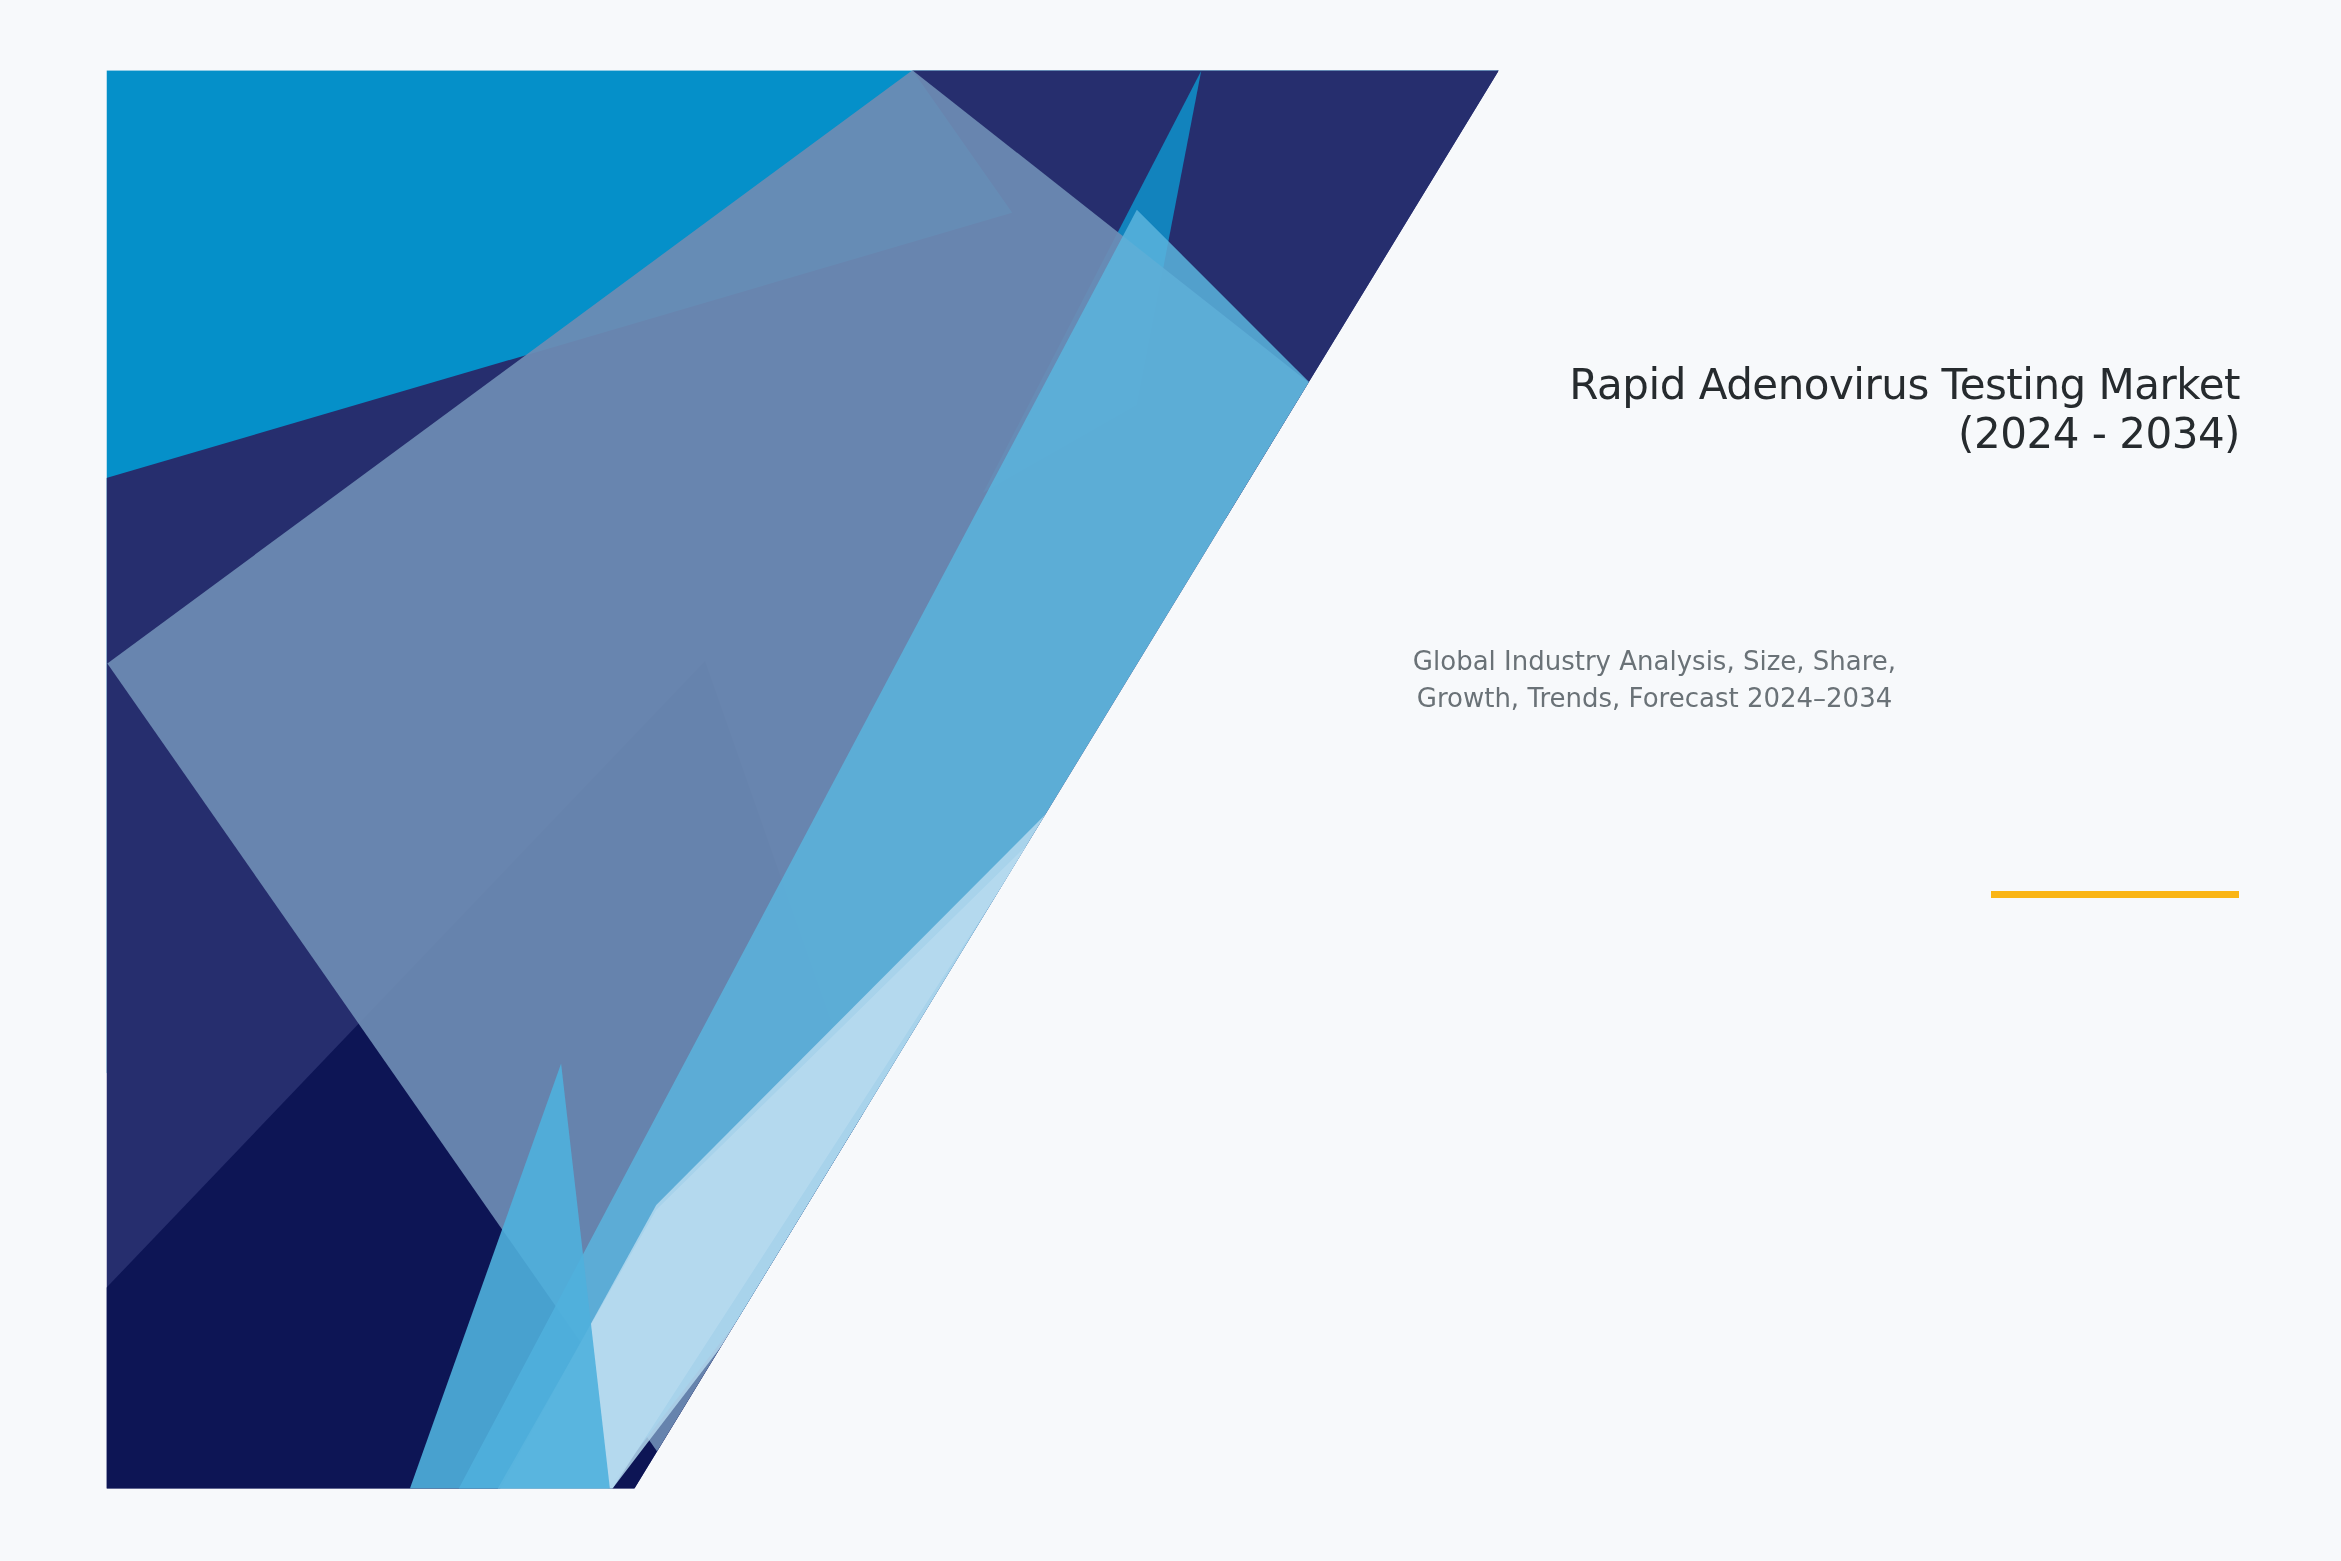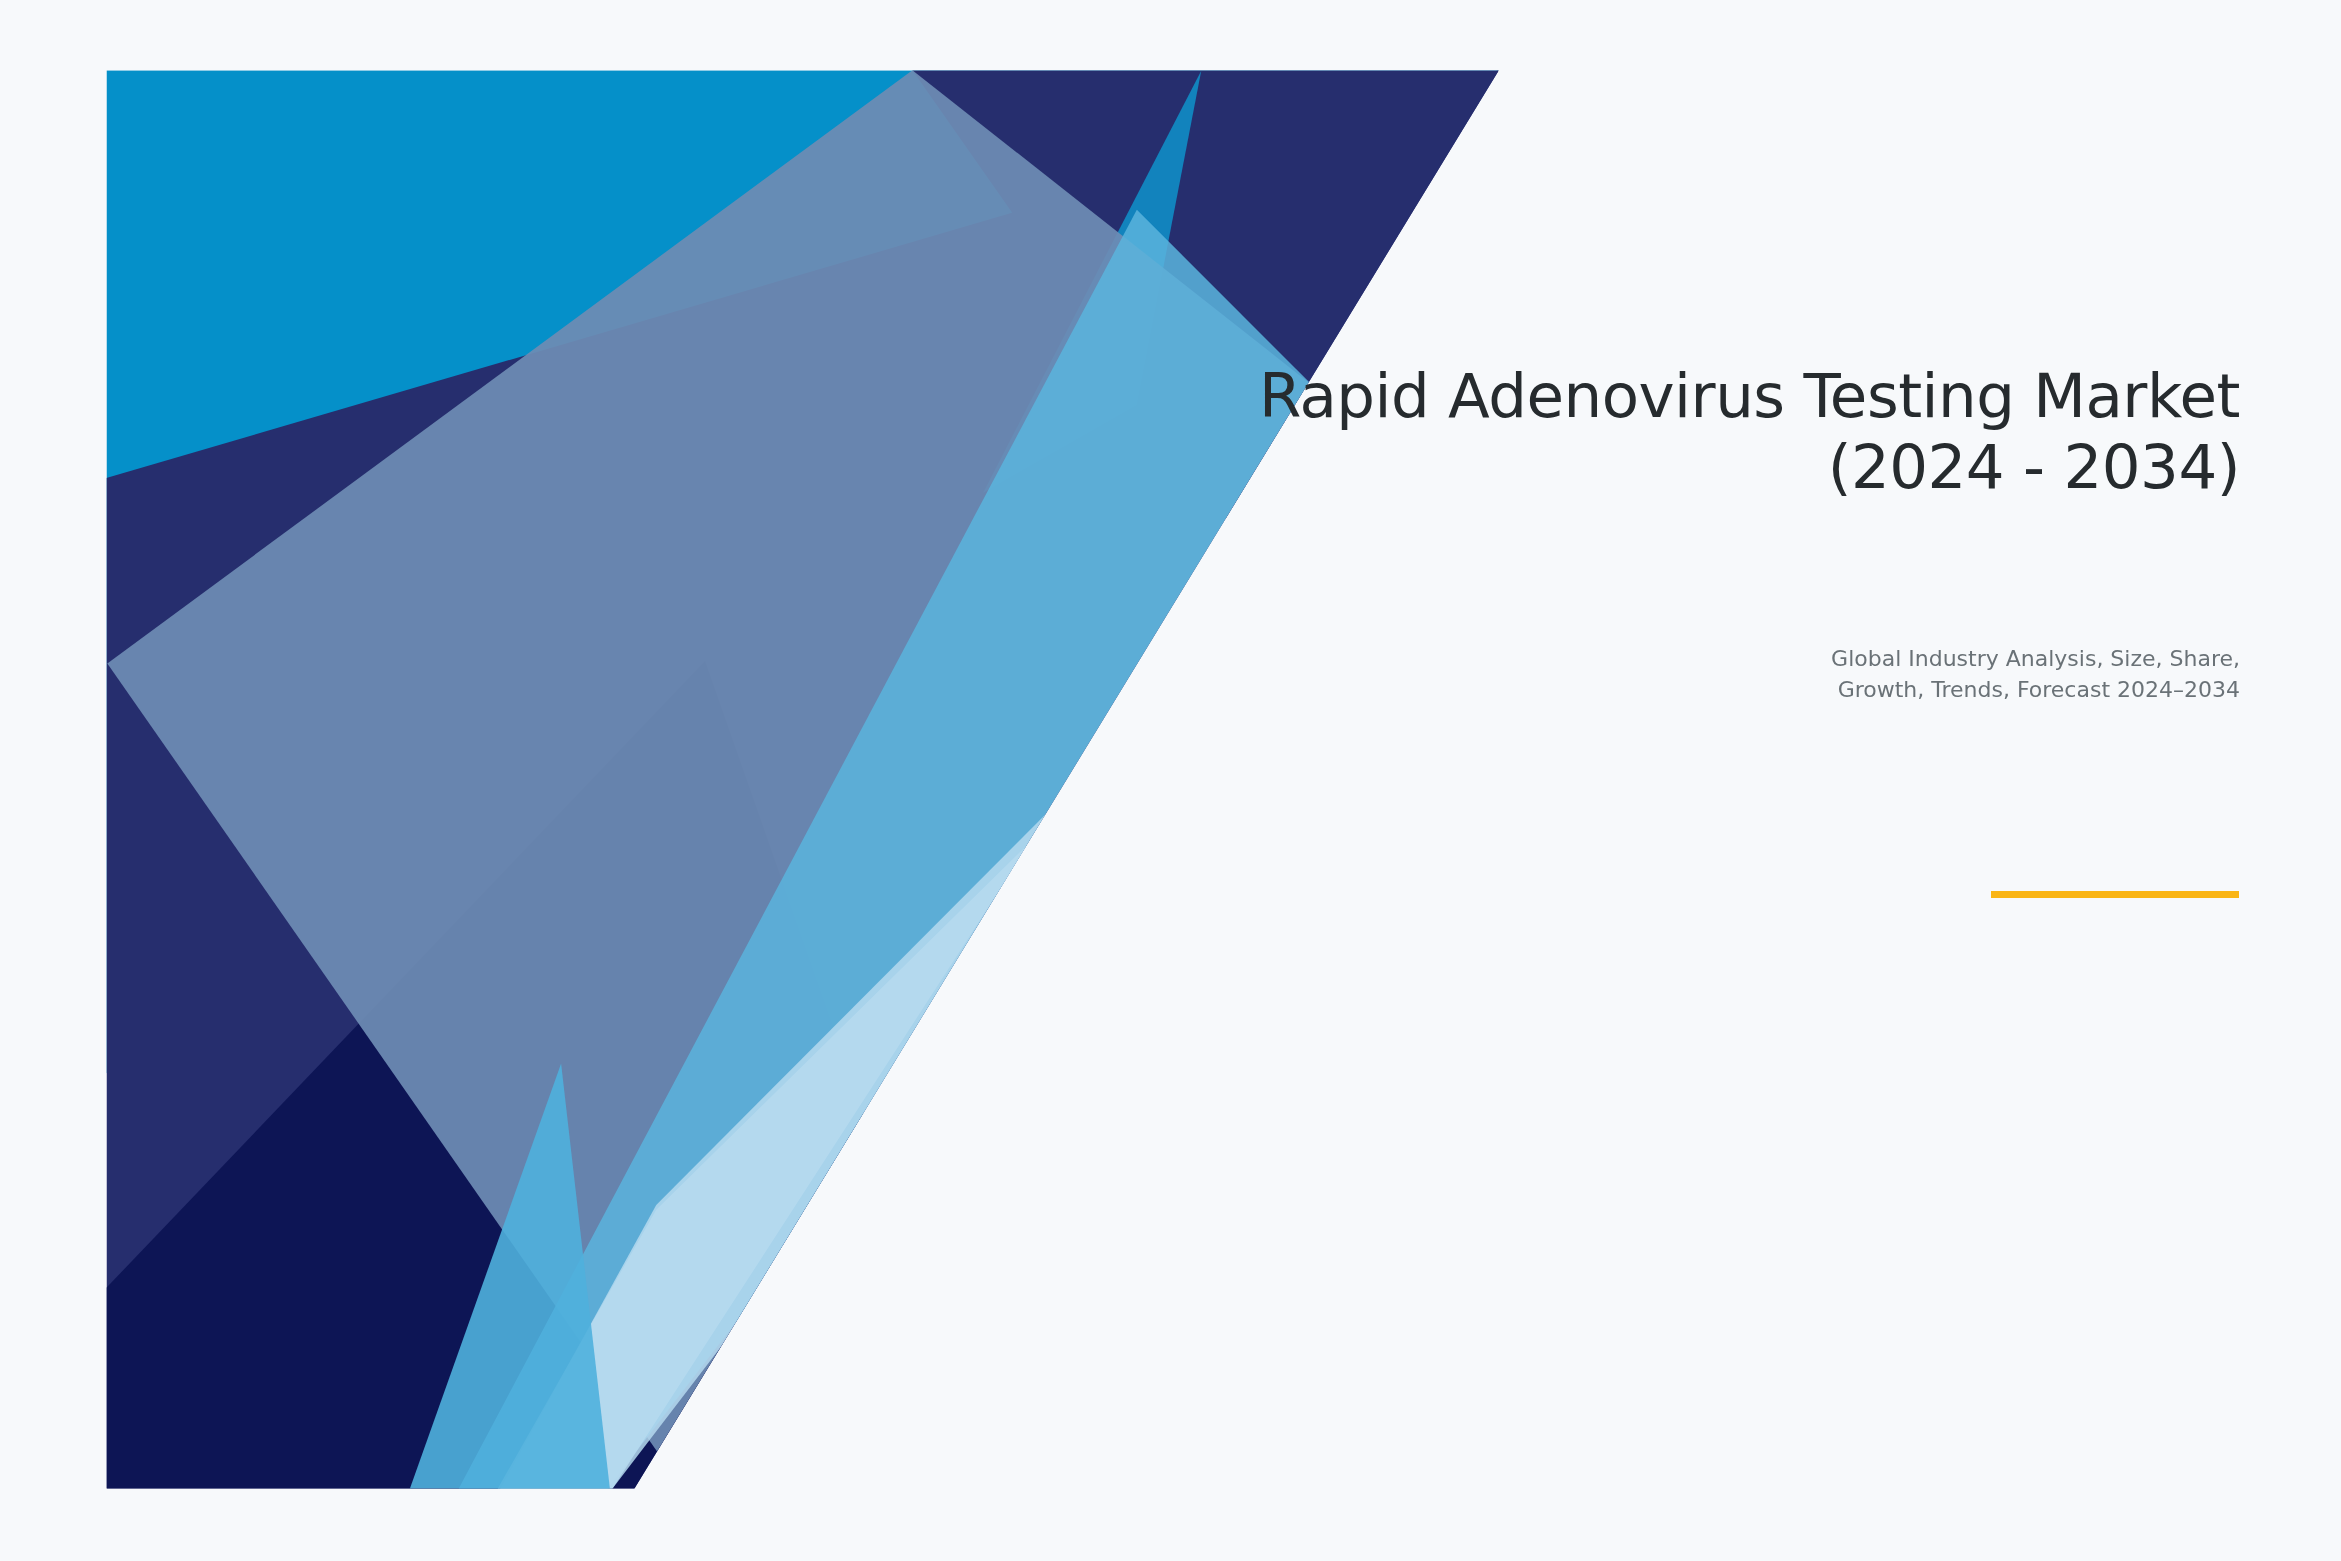--- a/index.html
+++ b/index.html
@@ -36,21 +36,21 @@
     right: 102px;
     top: 361px;
     width: 1464px;
     text-align: right;
   }
 
   #page-title {
     margin: 0;
     font-family: "DejaVu Sans", sans-serif;
     font-weight: 400;
-    font-size: 61px;
+    font-size: 42px;
     line-height: 1.16;
     letter-spacing: -0.5px;
     color: #262b2e;
     position: relative;
     z-index: 3;
     white-space: pre-line;
   }
 
   #title-underline {
     position: absolute;
@@ -61,24 +61,24 @@
     background: #fab515;
     z-index: 2;
   }
 
   #page-subtitle {
     position: absolute;
     right: 102px;
     top: 643px;
     width: 1171px;
     margin: 0;
-    text-align: right;
+    text-align: center;
     font-family: "DejaVu Sans", sans-serif;
     font-weight: 400;
-    font-size: 22px;
+    font-size: 26px;
     line-height: 1.42;
     color: #6a7277;
     white-space: pre-line;
     z-index: 3;
   }
 </style>
 </head>
 <body>
 
 <div id="artwork-panel">

